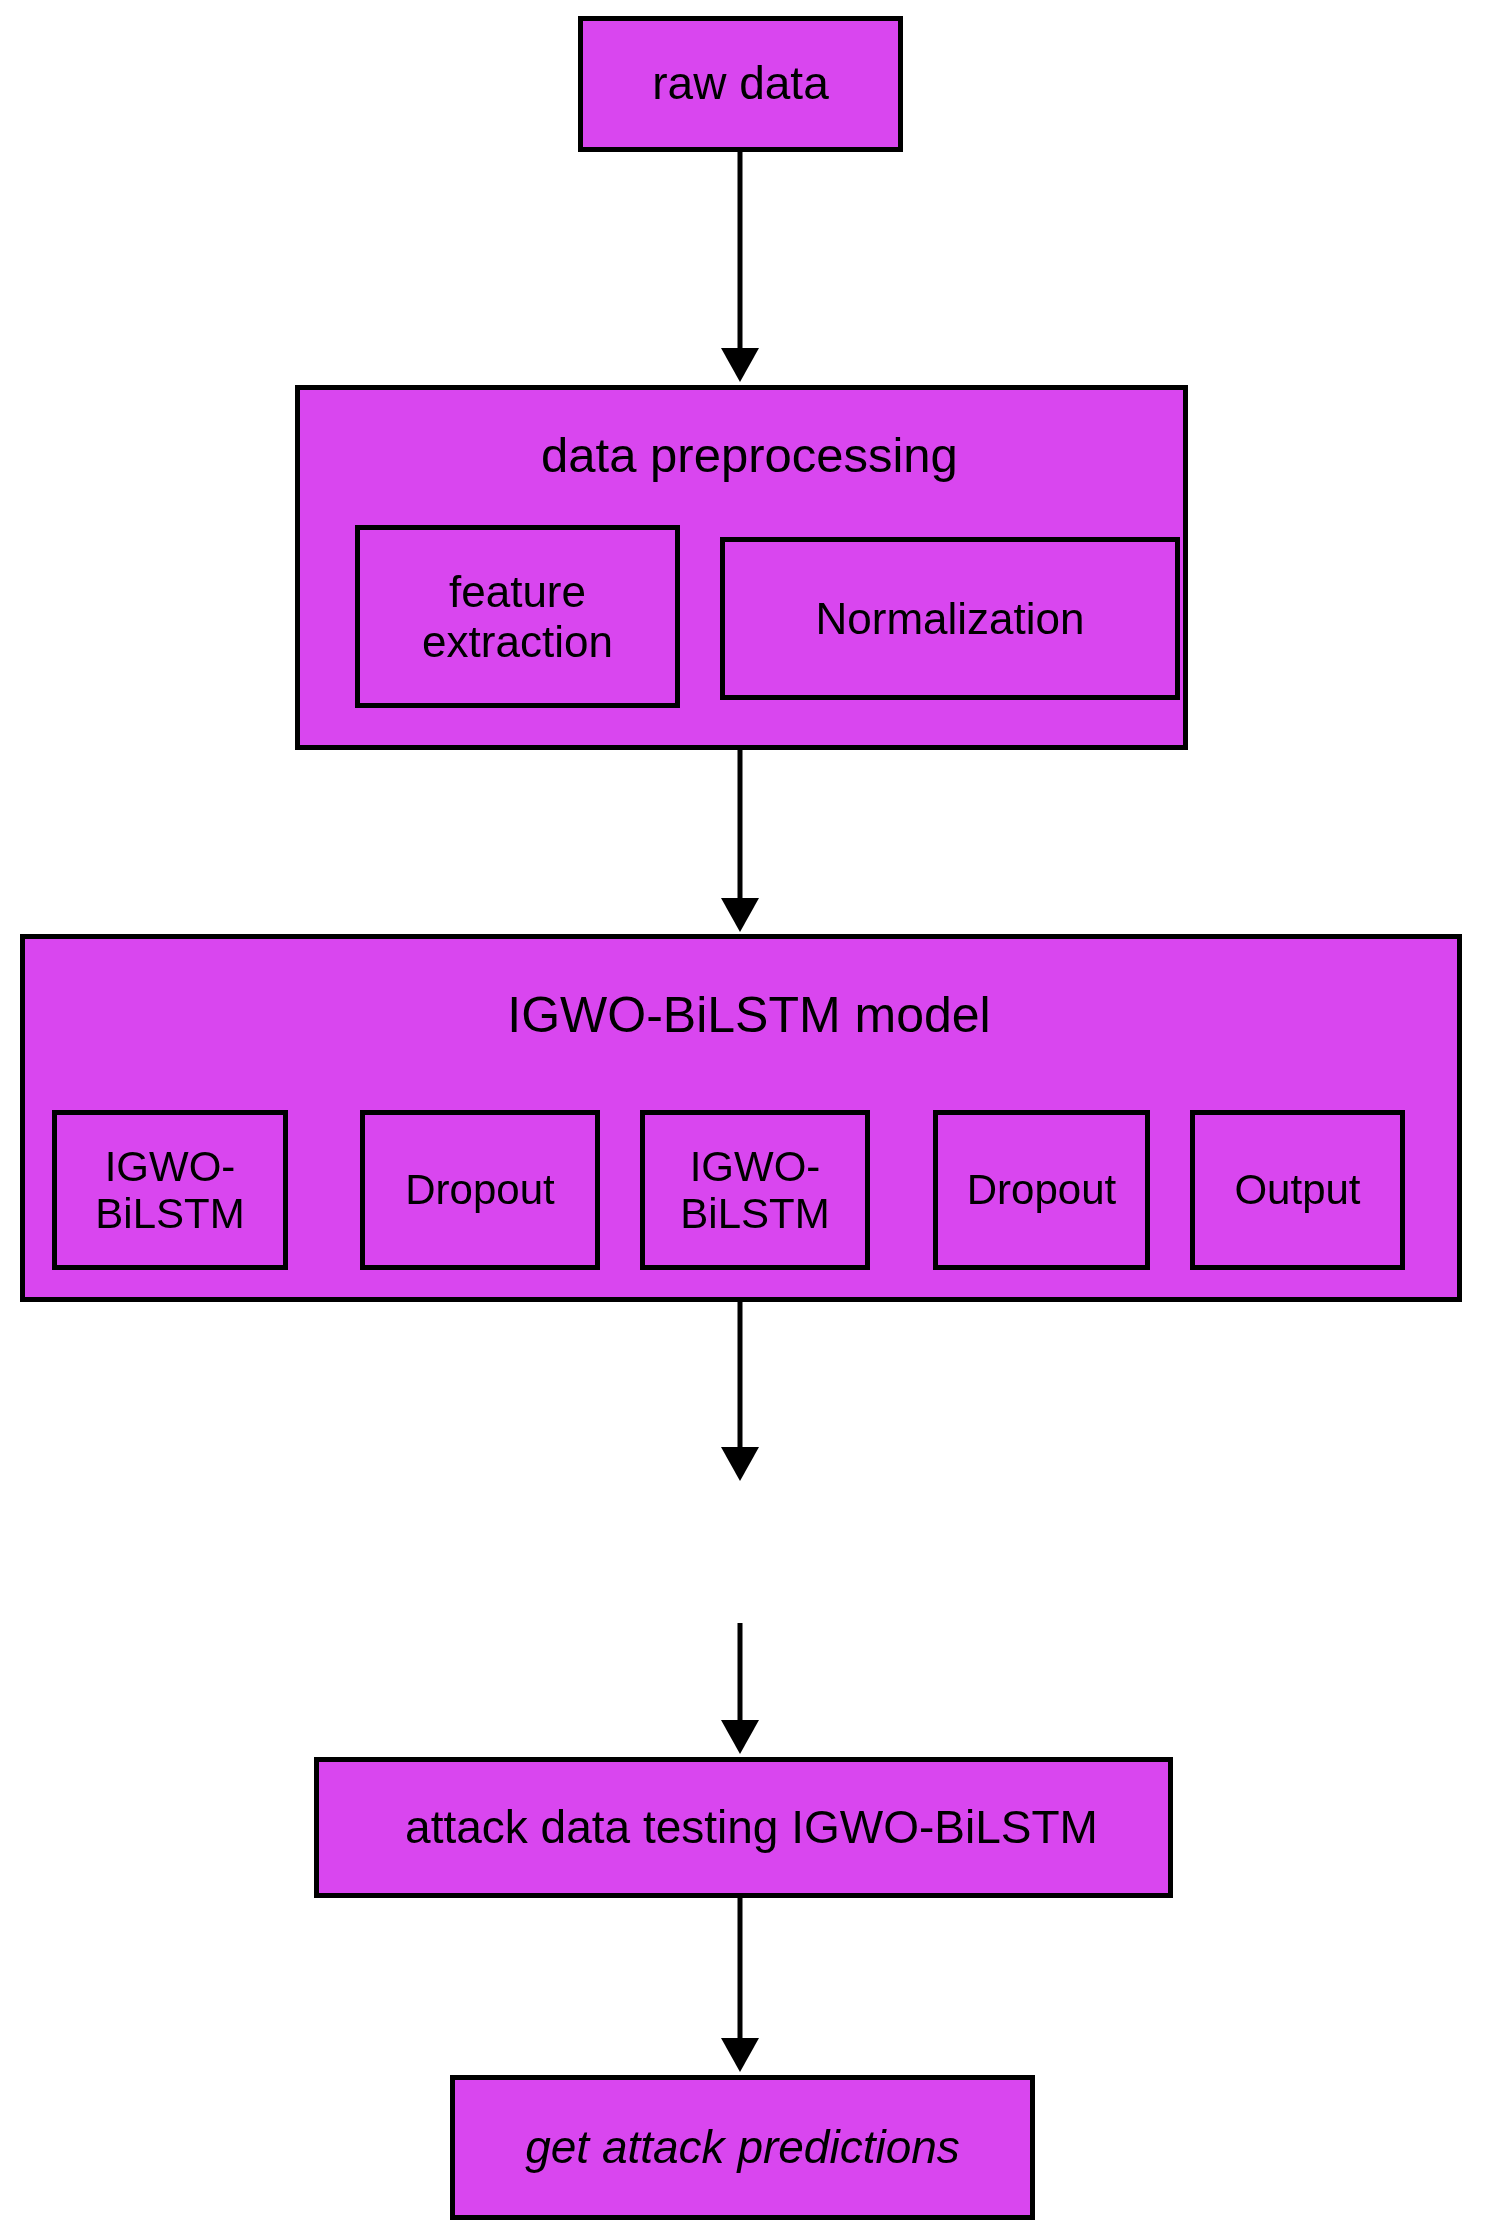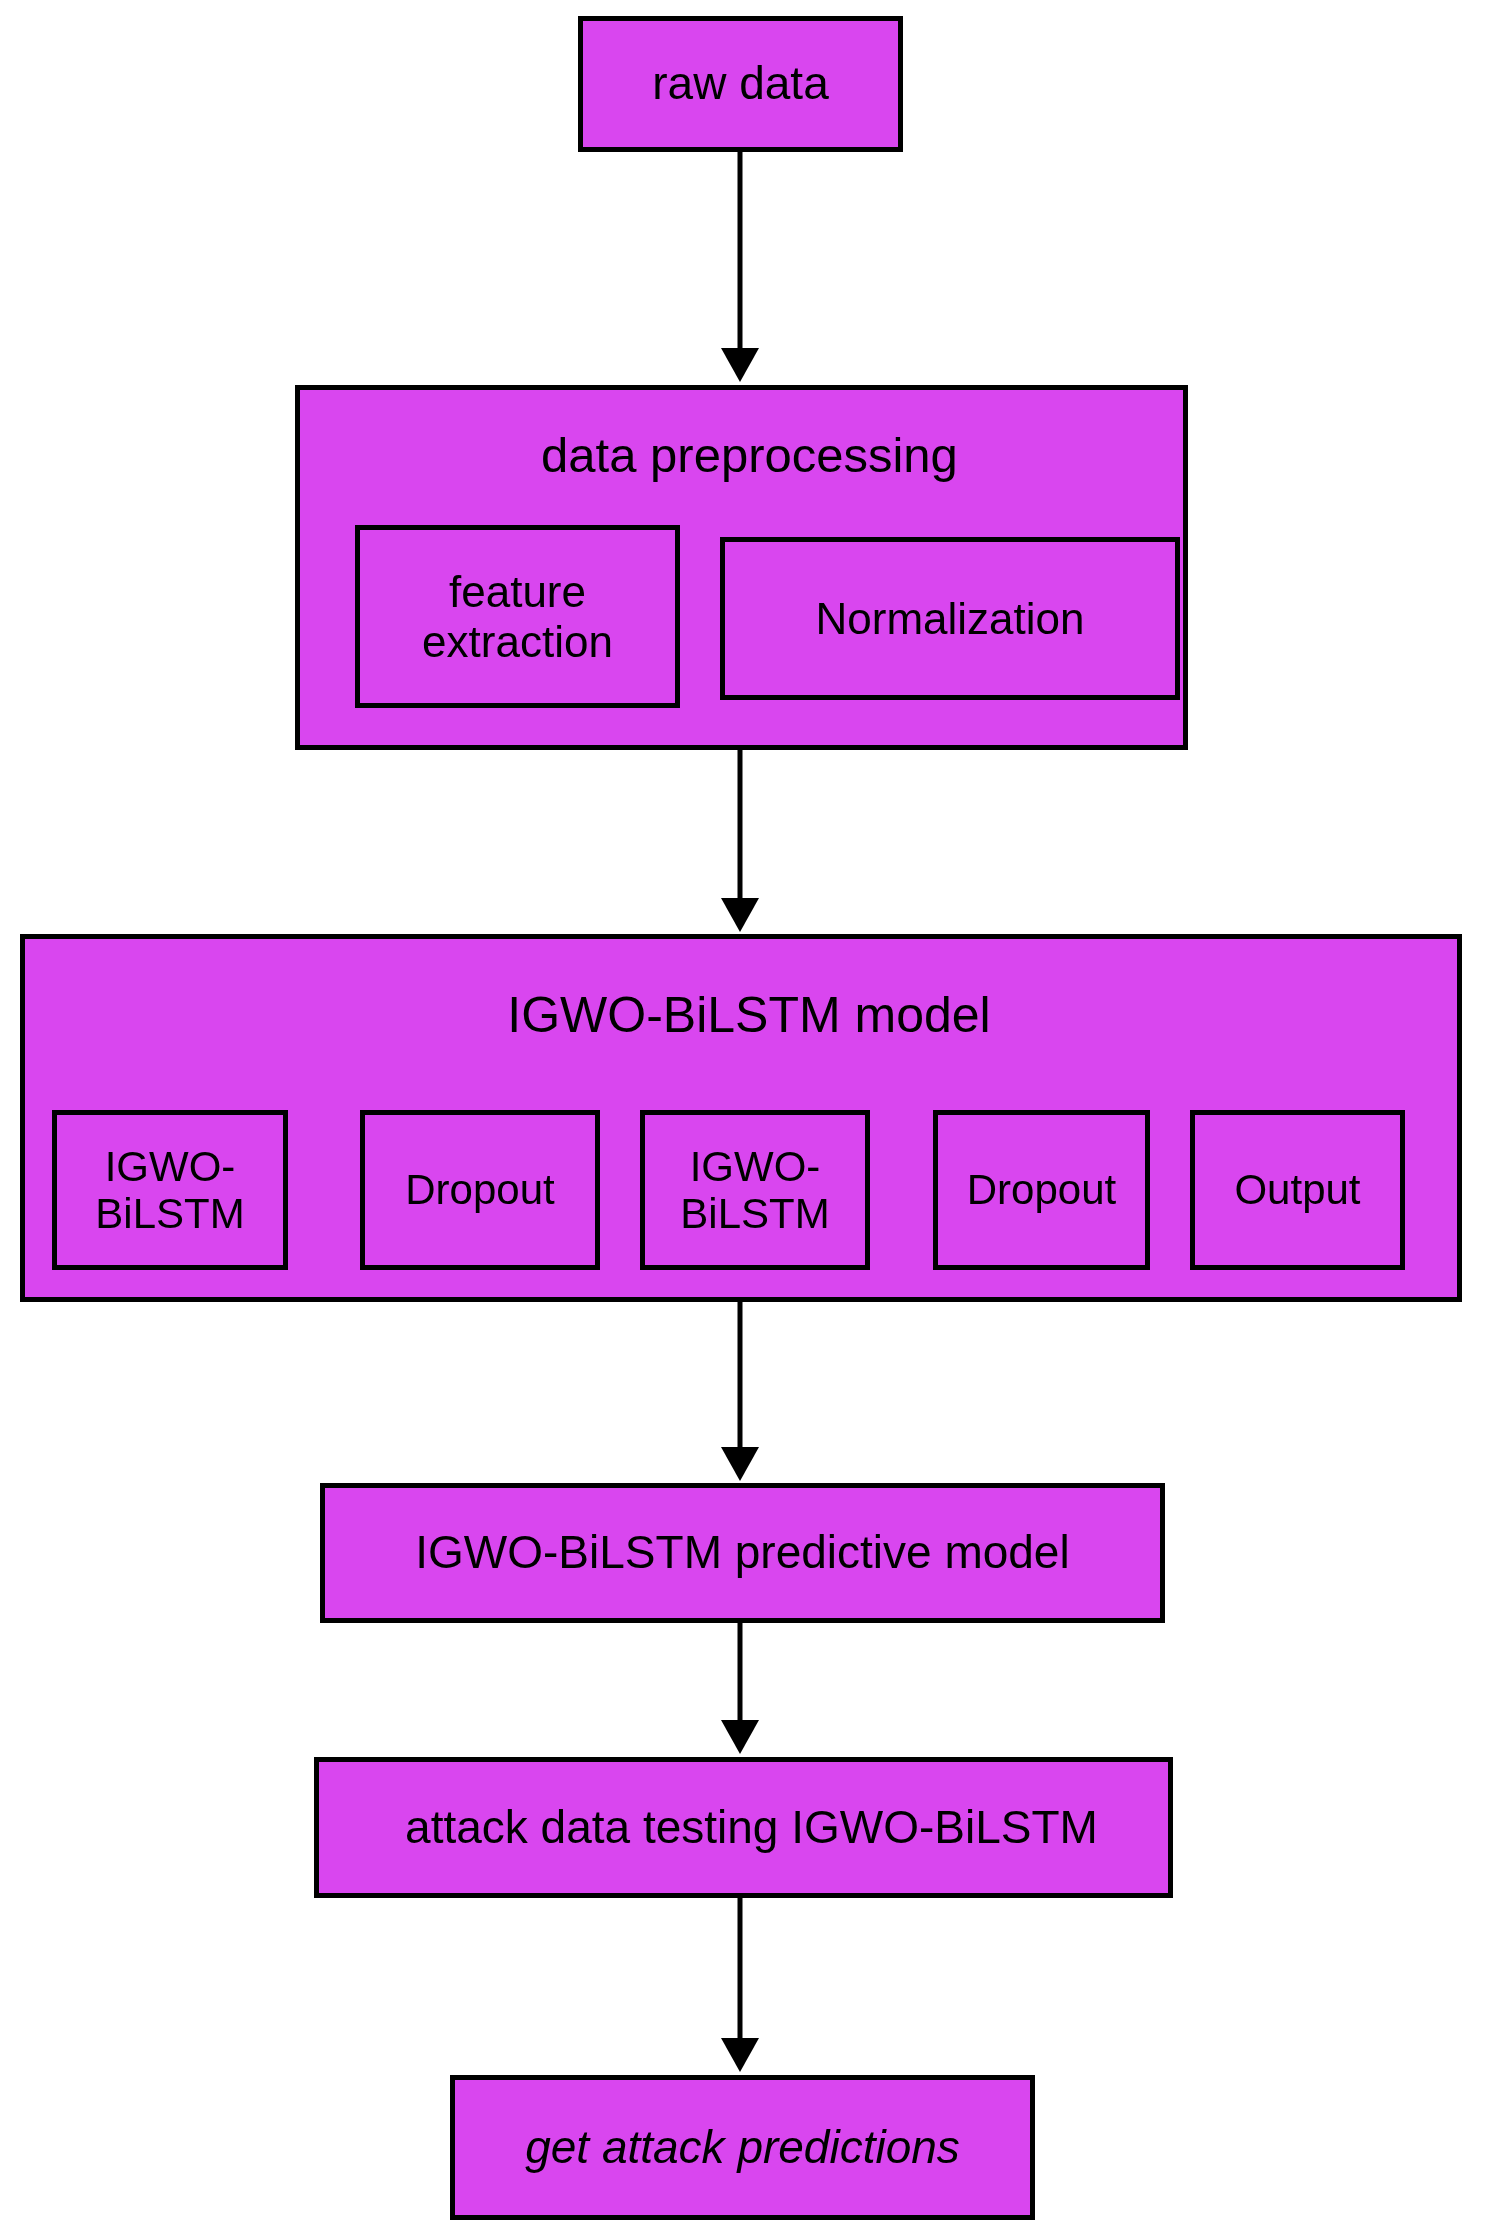--- a/index.html
+++ b/index.html
@@ -157,23 +157,20 @@
     <div class="node layer-box" id="node-layer-4">
       <span class="node-label">Output</span>
     </div>
   </div>
 
   <div class="arrow" id="arrow-3">
     <div class="arrow-line"></div>
     <div class="arrow-head"></div>
   </div>
 
-  <div class="node" id="node-predictive">
-    <span class="node-label">IGWO-BiLSTM predictive model</span>
-  </div>
 
   <div class="arrow" id="arrow-4">
     <div class="arrow-line"></div>
     <div class="arrow-head"></div>
   </div>
 
   <div class="node" id="node-attack-testing">
     <span class="node-label">attack data testing IGWO-BiLSTM</span>
   </div>
 

